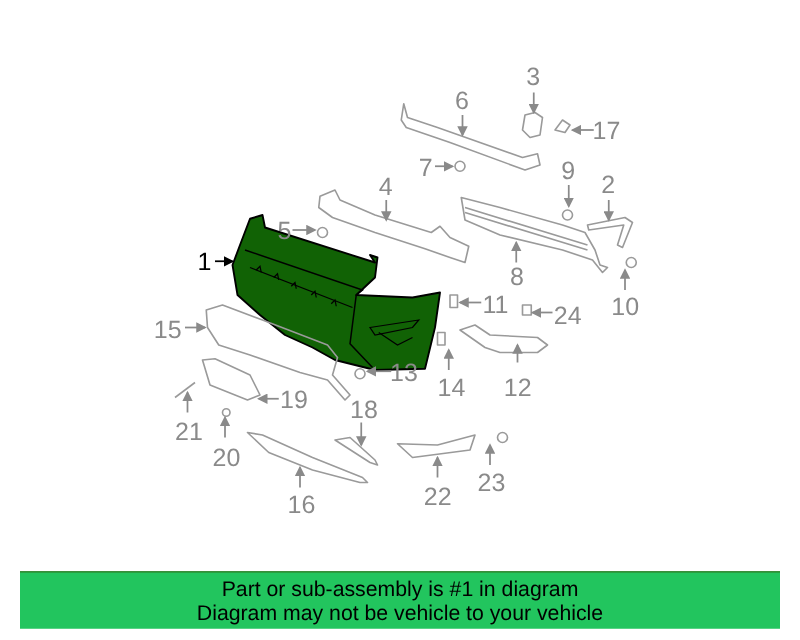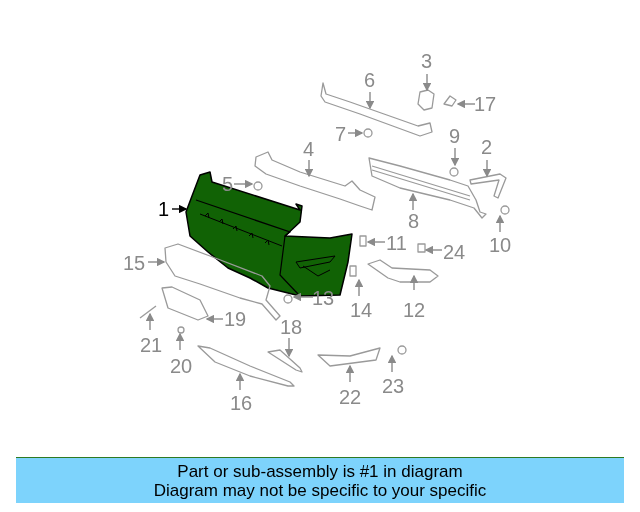--- a/index.html
+++ b/index.html
@@ -5,21 +5,21 @@
   html, body { margin: 0; padding: 0; background: #ffffff; }
   body { width: 640px; height: 512px; position: relative; overflow: hidden; font-family: "Liberation Sans", sans-serif; }
   #diagram { position: absolute; left: 0; top: 0; width: 640px; height: 512px; }
   .lbl { font-family: "Liberation Sans", sans-serif; font-size: 20px; fill: #8a8a8a; }
   .lbl-main { fill: #000000; }
   .part { fill: none; stroke: #9a9a9a; stroke-width: 1.3; stroke-linejoin: round; }
   .arrow { stroke: #8a8a8a; stroke-width: 1.4; fill: none; }
   .arrowhead { fill: #8a8a8a; }
   #banner {
     position: absolute; left: 16px; top: 457px; width: 608px; height: 45px;
-    background: #7dd3fc; border-top: 1px solid #2f7a22;
+    background: #22c55e; border-top: 1px solid #2f7a22;
     display: flex; flex-direction: column; align-items: center; justify-content: center;
     color: #000; font-family: "Liberation Sans", sans-serif; font-size: 17px; line-height: 19px;
   }
 </style>
 </head>
 <body>
 
 <svg id="diagram" viewBox="0 0 640 512" xmlns="http://www.w3.org/2000/svg">
   <defs>
     <marker id="ah" markerWidth="6" markerHeight="6" refX="5" refY="3" orient="auto">
@@ -133,14 +133,14 @@
     <text class="lbl" x="170" y="373">20</text>
     <text class="lbl" x="140" y="352">21</text>
     <text class="lbl" x="339" y="404">22</text>
     <text class="lbl" x="382" y="393">23</text>
     <text class="lbl" x="443" y="259">24</text>
   </g>
 </svg>
 
 <div id="banner">
   <div>Part or sub-assembly is #1 in diagram</div>
-  <div>Diagram may not be specific to your specific</div>
+  <div>Diagram may not be vehicle to your vehicle</div>
 </div>
 
 </body></html>

